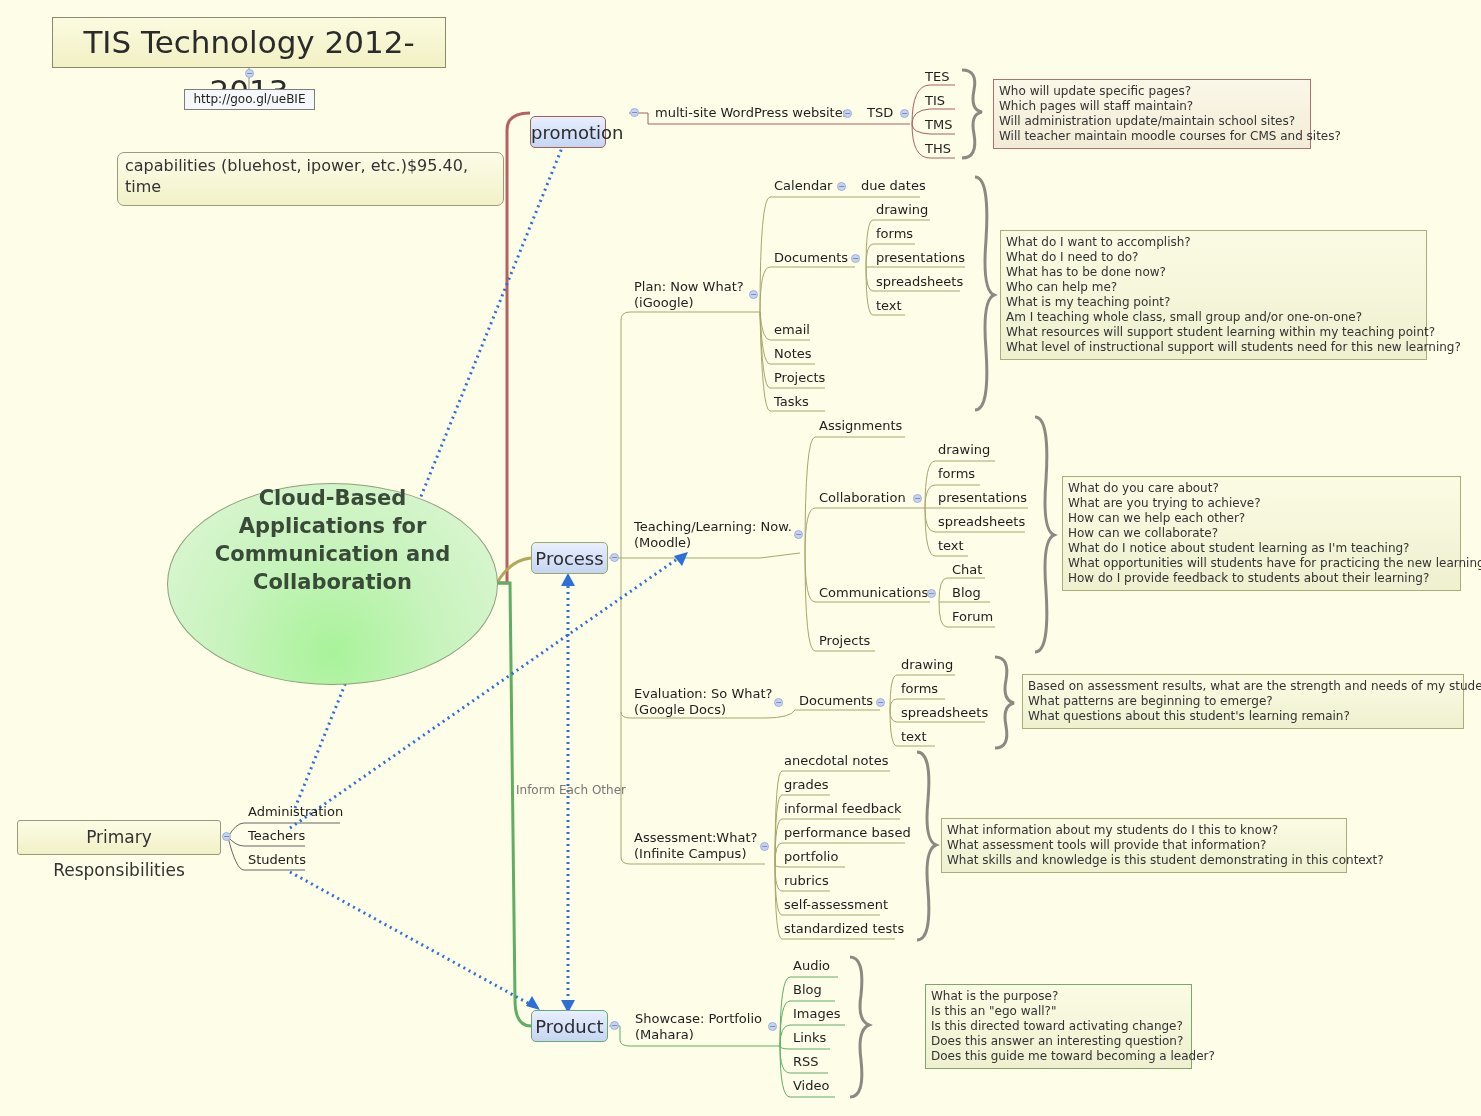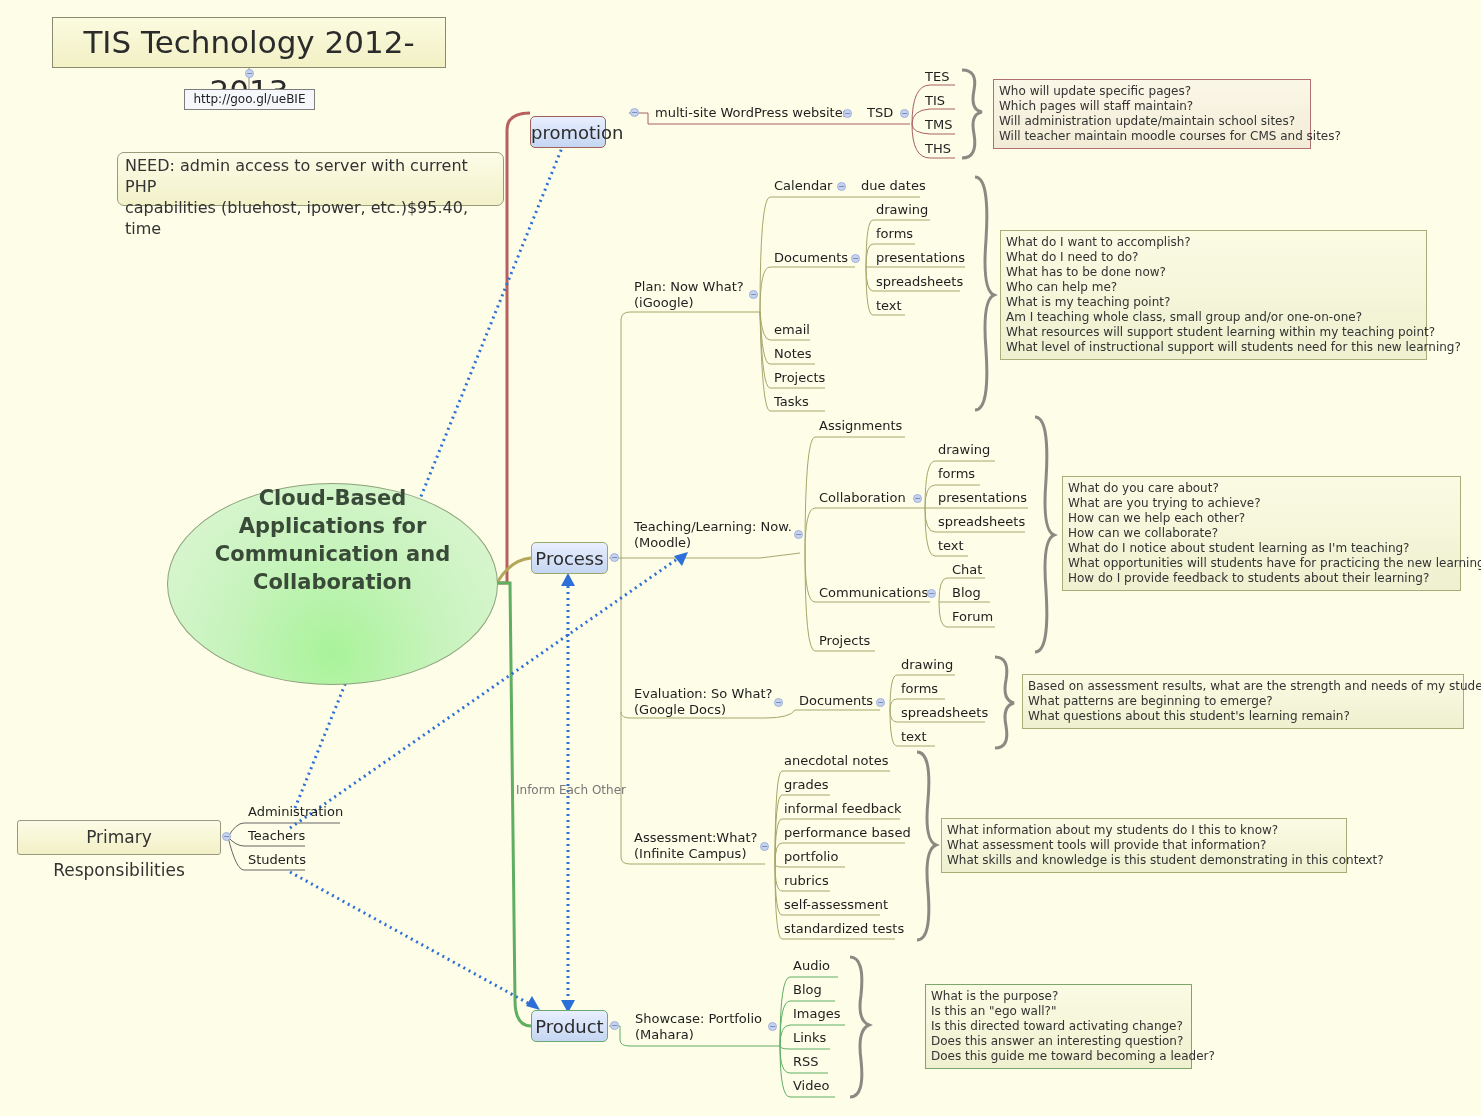--- a/index.html
+++ b/index.html
@@ -91,21 +91,20 @@
     <polygon points="568,573 561,586 575,586"></polygon>
     <polygon points="568,1013 561,1000 575,1000"></polygon>
   </g>
 </svg>
 
 <div class="abs title-box">TIS Technology 2012-2013</div>
 <div class="collapse" style="left:245px;top:69px;">−</div>
 <div class="abs url-box">http://goo.gl/ueBIE</div>
 
 <div class="abs need-box">
-  <div>NEED: admin access to server with current PHP</div>
   <div>capabilities (bluehost, ipower, etc.)$95.40, time</div>
 </div>
 
 <div class="abs center-oval">
   <div>
     <div>Cloud-Based</div>
     <div>Applications for</div>
     <div>Communication and</div>
     <div>Collaboration</div>
   </div>

